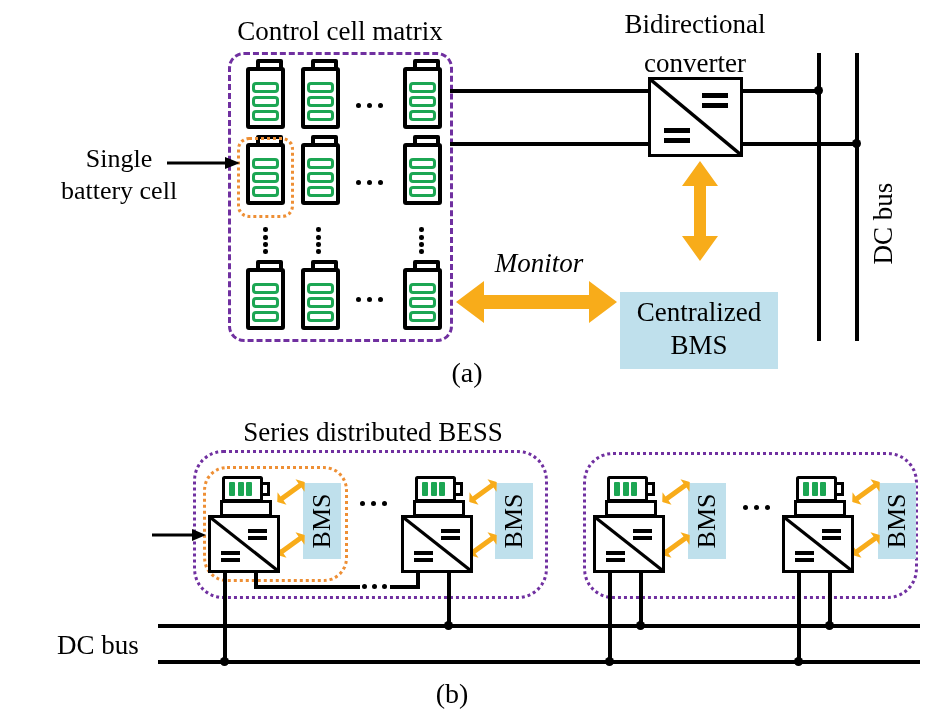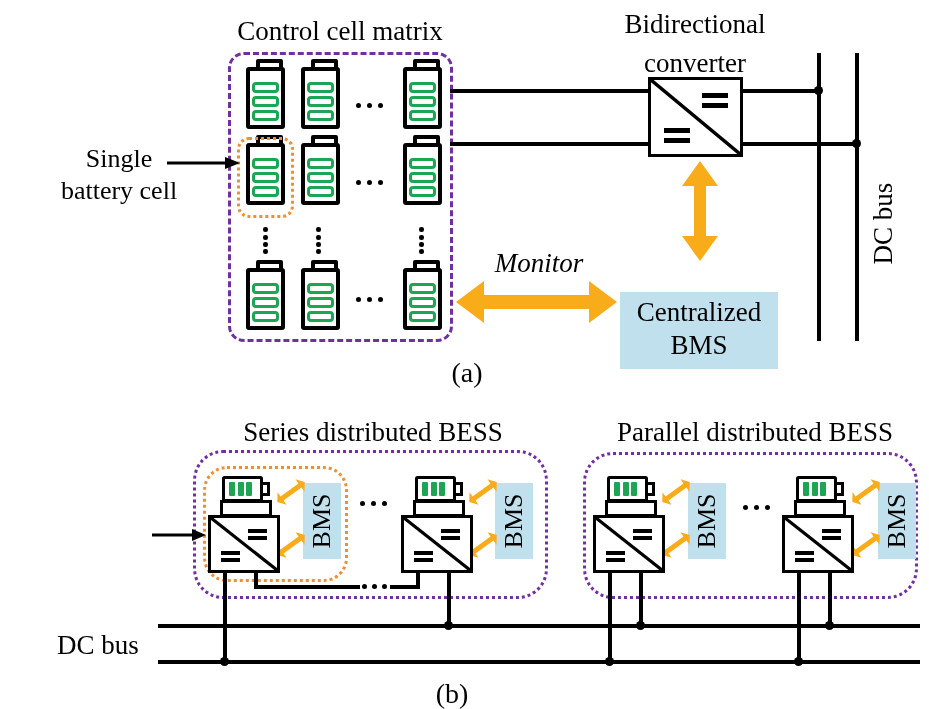--- a/index.html
+++ b/index.html
@@ -205,21 +205,20 @@
   <div class="abs" style="left:620px;top:260px;width:158px;height:77px;background:var(--lblue);margin-top:32px;">
     <div class="txt" style="left:0;top:4px;width:158px;font-size:27px;line-height:33px;position:absolute;">
       <div>Centralized</div>
       <div>BMS</div>
     </div>
   </div>
 
   <div class="txt" style="left:427px;top:357px;width:80px;font-size:28px;">(a)</div>
 
   <div class="txt" style="left:223px;top:417px;width:300px;font-size:27px;">Series distributed BESS</div>
-  <div class="txt" style="left:600px;top:417px;width:310px;font-size:27px;">Parallel distributed BESS</div>
 
   <div class="dotted-purple" style="left:193px;top:450px;width:355px;height:149px;border-radius:30px;"></div>
   <div class="dotted-purple" style="left:583px;top:452px;width:335px;height:147px;border-radius:30px;"></div>
   <div class="dotted-orange" style="left:203px;top:466px;width:145px;height:116px;border-radius:24px;"></div>
 
   <svg class="abs" style="left:152px;top:528px;" width="54" height="14">
     <line x1="0" y1="7" x2="40" y2="7" stroke="#000" stroke-width="3.2"></line>
     <polygon points="40,1 54,7 40,13" fill="#000"></polygon>
   </svg>
 

